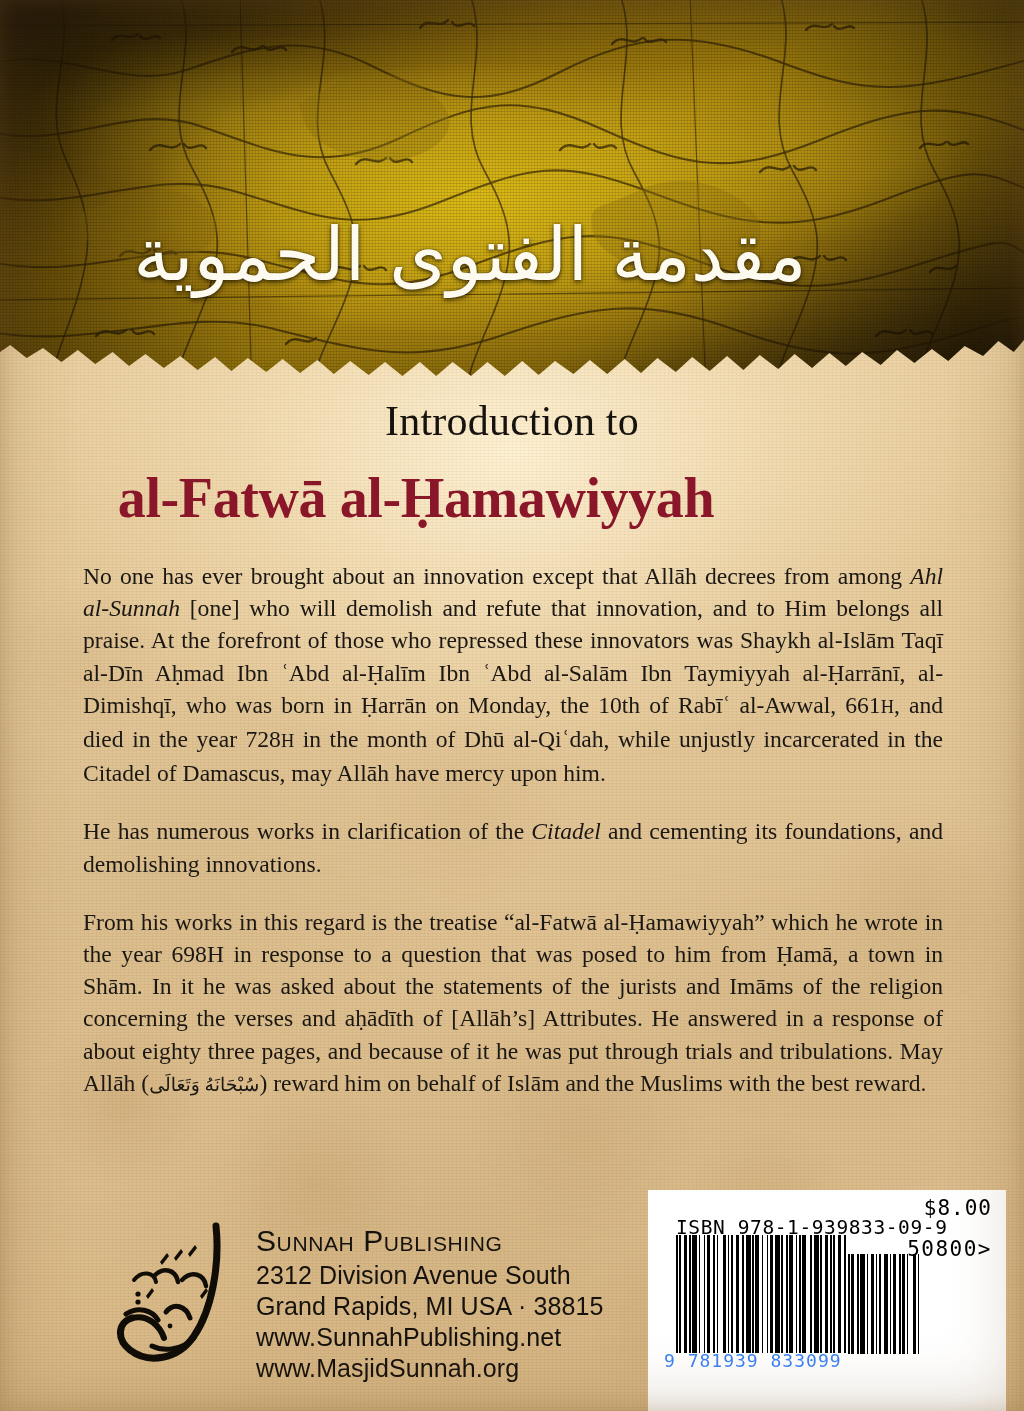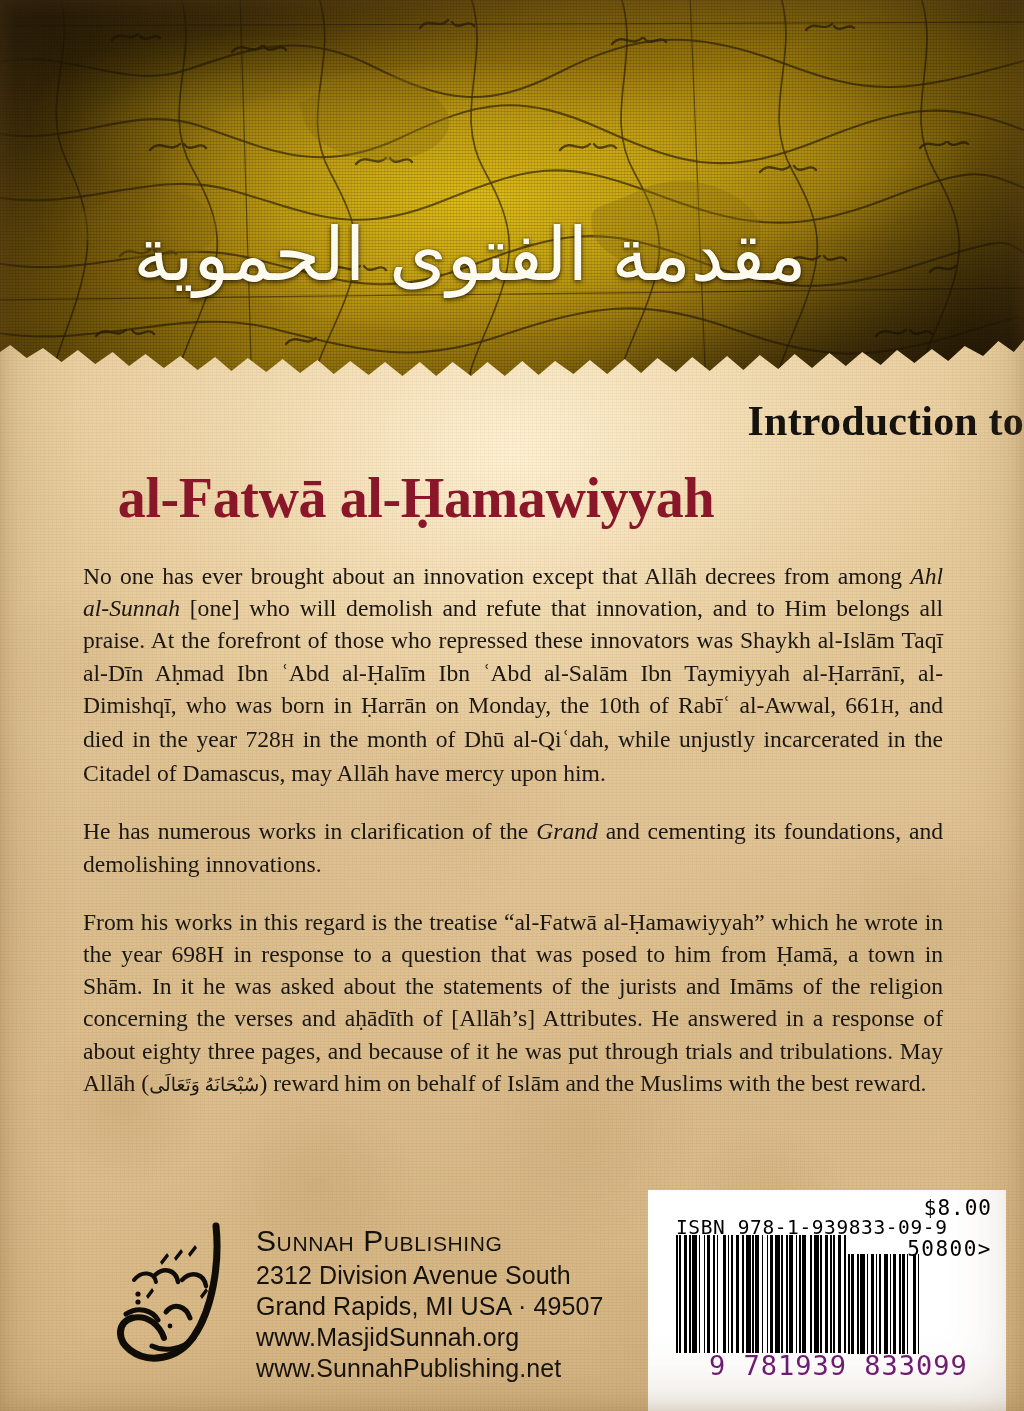--- a/index.html
+++ b/index.html
@@ -139,24 +139,24 @@
     direction: rtl;
     text-shadow: 0 2px 5px rgba(30,20,4,0.75), 0 0 2px rgba(40,26,6,0.6);
     letter-spacing: -1px;
   }
 
   
   .title-intro {
     position: absolute;
     top: 397px;
     left: 0; width: 1024px;
-    text-align: right;
+    text-align: center;
     color: #16120e;
     font-size: 42px;
-    font-weight: bold;
+    font-weight: normal;
     letter-spacing: 0.2px;
   }
   .title-main {
     position: absolute;
     top: 466px;
     left: 0; width: 832px;
     text-align: center;
     color: #8a1629;
     font-size: 56px;
     font-weight: bold;
@@ -282,24 +282,23 @@
     left: 200px;
     top: 64px;
     width: 94px;
     height: 100px;
   }
   .bc-ean {
     position: absolute;
     left: 16px;
     top: 160px;
     font-family: "DejaVu Sans Mono", monospace;
-    font-size: 27px;
-    color: #701a75;
+    font-size: 18px;
+    color: #3b82f6;
     letter-spacing: 1px;
-    margin-left: 45px;
   }
   .bar { position: absolute; top: 0; bottom: 0; background: #000; }
 </style>
 </head>
 <body>
 
 <div id="cover">
 
   <div class="parchment-base"></div>
   <div class="parchment-blotches"></div>
@@ -366,21 +365,21 @@
   </div>
 
   <div class="title-intro">Introduction to</div>
   <div class="title-main">al-Fatwā al-Ḥamawiyyah</div>
 
   <div class="body-copy">
     <p>
       <span>No one has ever brought about an innovation except that Allāh decrees from among </span><i>Ahl al-Sunnah</i><span> [one] who will demolish and refute that innovation, and to Him belongs all praise. At the forefront of those who repressed these innovators was Shaykh al-Islām Taqī al-Dīn Aḥmad Ibn ʿAbd al-Ḥalīm Ibn ʿAbd al-Salām Ibn Taymiyyah al-Ḥarrānī, al-Dimishqī, who was born in Ḥarrān on Monday, the 10th of Rabīʿ al-Awwal, 661</span><span class="sc">H</span><span>, and died in the year 728</span><span class="sc">H</span><span> in the month of Dhū al-Qiʿdah, while unjustly incarcerated in the Citadel of Damascus, may Allāh have mercy upon him.</span>
     </p>
     <p>
-      <span>He has numerous works in clarification of the </span><i>Grand</i><span> and cementing its foundations, and demolishing innovations.</span>
+      <span>He has numerous works in clarification of the </span><i>Citadel</i><span> and cementing its foundations, and demolishing innovations.</span>
     </p>
     <p>
       <span>From his works in this regard is the treatise “al-Fatwā al-Ḥamawiyyah” which he wrote in the year 698H in response to a question that was posed to him from Ḥamā, a town in Shām. In it he was asked about the statements of the jurists and Imāms of the religion concerning the verses and aḥādīth of [Allāh’s] Attributes. He answered in a response of about eighty three pages, and because of it he was put through trials and tribulations. May Allāh (</span><span class="honorific">سُبْحَانَهُ وَتَعَالَى</span><span>) reward him on behalf of Islām and the Muslims with the best reward.</span>
     </p>
   </div>
 
   <div class="publisher">
     <div class="logo-mark">
       <svg viewBox="0 0 130 150" width="130" height="150">
         <g fill="none" stroke="#100d07" stroke-linecap="round" stroke-linejoin="round">
@@ -402,23 +401,23 @@
           <circle cx="30" cy="76" r="2.6"></circle>
           <circle cx="30" cy="84" r="2.6"></circle>
           <circle cx="62" cy="108" r="2.4"></circle>
         </g>
       </svg>
       <div class="logo-arabic" style="opacity:0;">مكتبة السنة</div>
     </div>
     <div class="pub-lines">
       <div class="pub-name">Sunnah Publishing</div>
       <div class="pub-line">2312 Division Avenue South</div>
-      <div class="pub-line">Grand Rapids, MI USA · 49507</div>
+      <div class="pub-line">Grand Rapids, MI USA · 38815</div>
+      <div class="pub-line">www.SunnahPublishing.net</div>
       <div class="pub-line">www.MasjidSunnah.org</div>
-      <div class="pub-line">www.SunnahPublishing.net</div>
     </div>
   </div>
 
   <div class="barcode-box">
     <div class="bc-price">$8.00</div>
     <div class="bc-isbn">ISBN 978-1-939833-09-9</div>
     <div class="bc-suppl-num">50800&gt;</div>
     <div class="bars-main" id="bars-main">
         <div class="bar" style="left: 0px; width: 1.62px;"></div>
         <div class="bar" style="left: 3.24px; width: 1.62px;"></div>

